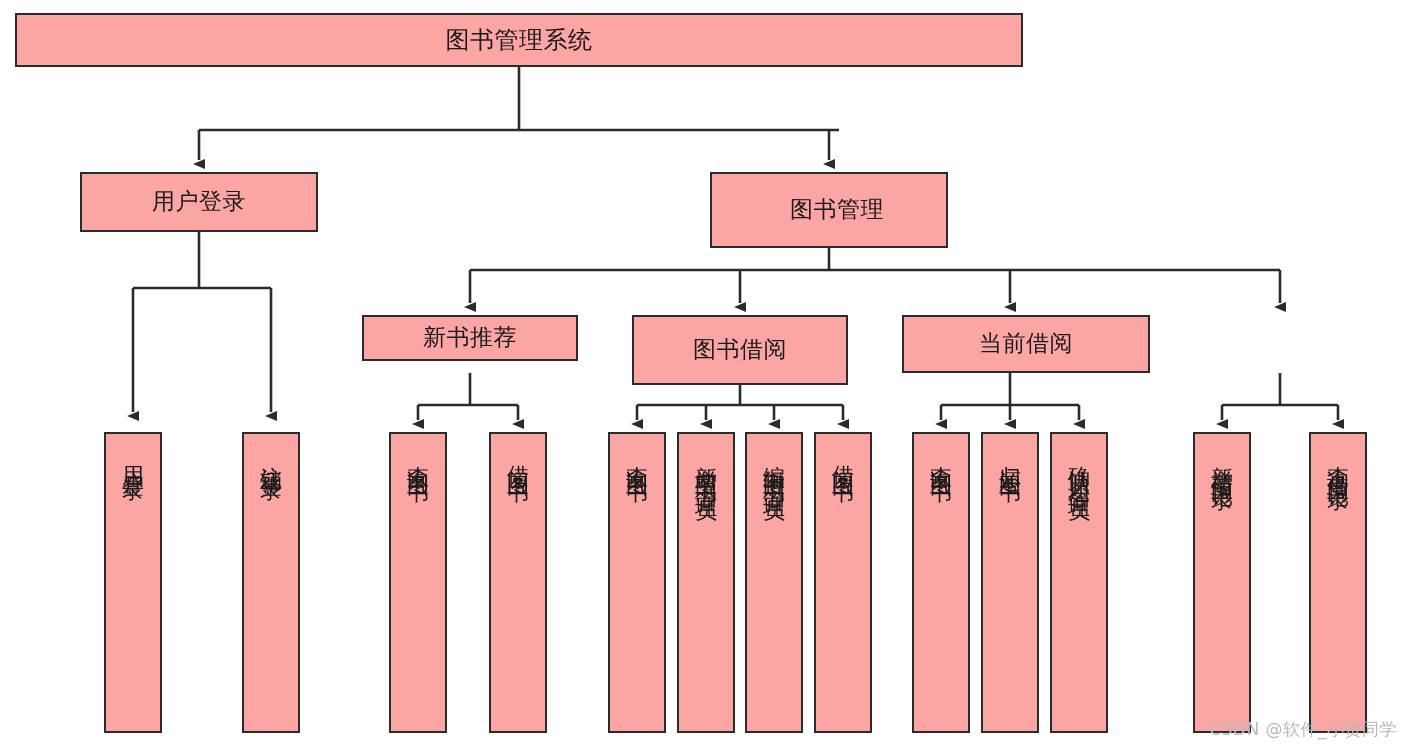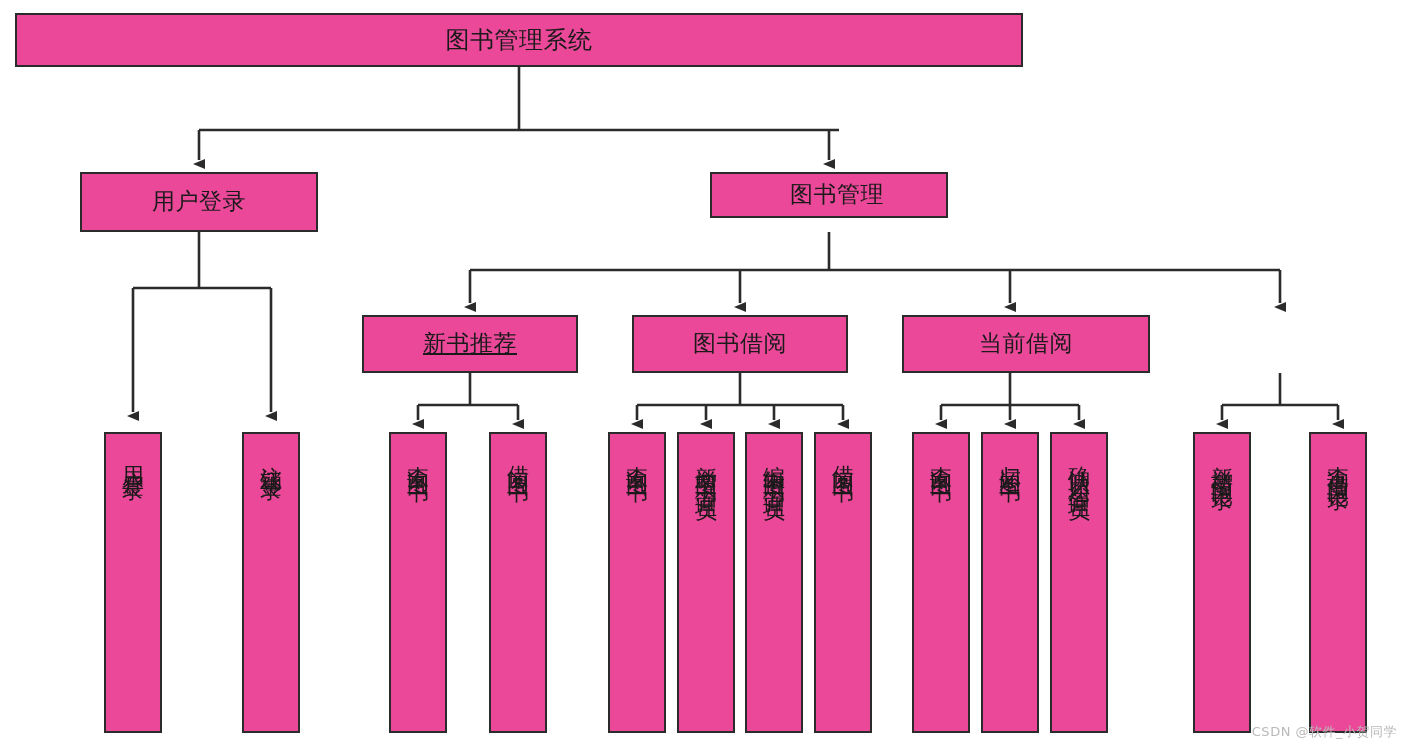--- a/index.html
+++ b/index.html
@@ -23,21 +23,21 @@
     left: 0;
     top: 0;
     width: 1405px;
     height: 747px;
     pointer-events: none;
   }
   .node {
     position: absolute;
     box-sizing: border-box;
     border: 2.5px solid #2b2b2b;
-    background: #ec4899;
+    background: #fca5a5;
     display: flex;
     align-items: center;
     justify-content: center;
     color: #1a1a1a;
     line-height: 1.12;
   }
   .node.h {
     
     font-size: 23px;
     letter-spacing: 0.5px;
@@ -60,21 +60,21 @@
     white-space: nowrap;
     line-height: 1;
   }
   .htext {
     white-space: nowrap;
   }
   #watermark {
     position: absolute;
     right: 8px;
     bottom: 6px;
-    font-size: 13px;
+    font-size: 17px;
     color: #b9b9b9;
     letter-spacing: 0.5px;
     white-space: nowrap;
     user-select: none;
   }
 </style>
 </head>
 <body>
 
 <div id="canvas">
@@ -131,28 +131,28 @@
     </g>
   </svg>
 
   <div class="node h root" style="left:15px; top:13px; width:1008px; height:54px;">
     <span class="htext">图书管理系统</span>
   </div>
 
   <div class="node h" style="left:80px; top:172px; width:238px; height:60px;">
     <span class="htext">用户登录</span>
   </div>
-  <div class="node h" style="left:710px; top:172px; width:238px; height:46px;padding-left:16px;">
+  <div class="node h" style="left:710px; top:172px; width:238px; height:76px;padding-left:16px;">
     <span class="htext">图书管理</span>
   </div>
 
-  <div class="node h" style="left:362px; top:315px; width:216px; height:58px;text-decoration:underline;">
+  <div class="node h" style="left:362px; top:315px; width:216px; height:46px;">
     <span class="htext">新书推荐</span>
   </div>
-  <div class="node h" style="left:632px; top:315px; width:216px; height:58px;">
+  <div class="node h" style="left:632px; top:315px; width:216px; height:70px;">
     <span class="htext">图书借阅</span>
   </div>
   <div class="node h" style="left:902px; top:315px; width:248px; height:58px;">
     <span class="htext">当前借阅</span>
   </div>
 
   <div class="node v" style="left:104px; top:432px; width:58px; height:301px;">
     <span class="vtext">用户登录</span>
   </div>
   <div class="node v" style="left:242px; top:432px; width:58px; height:301px;">

